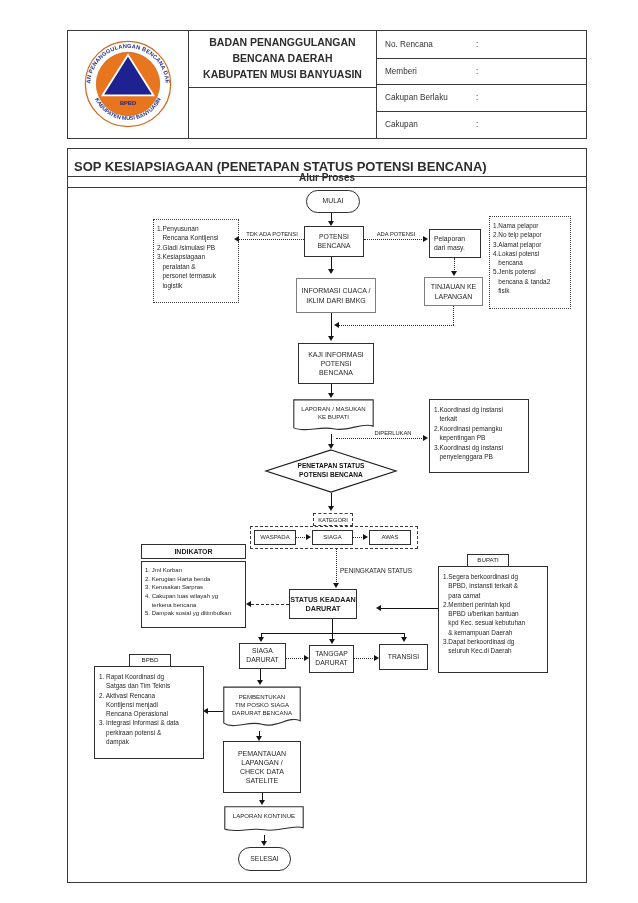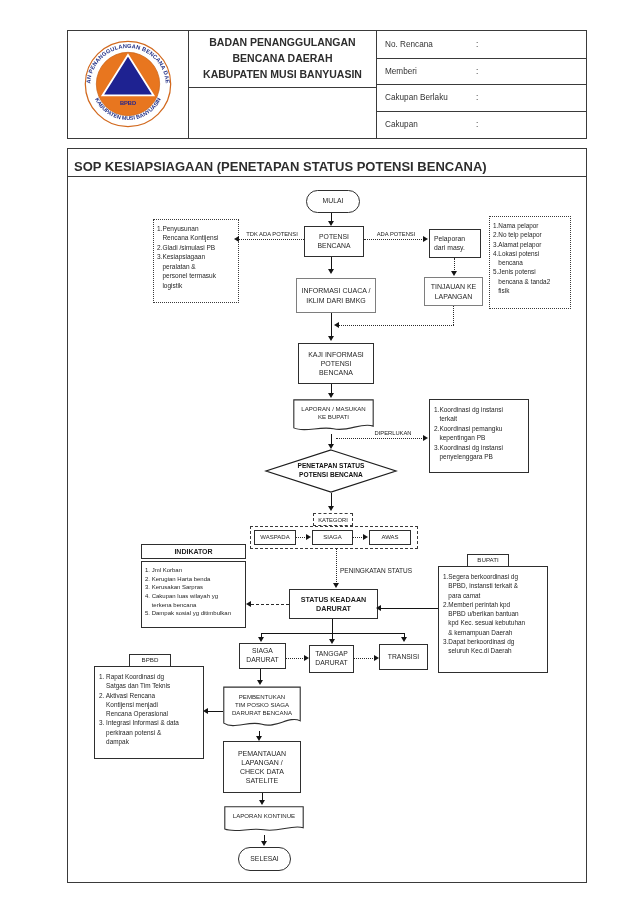--- a/index.html
+++ b/index.html
@@ -97,20 +97,21 @@
     </div>
     <div class="hfrow" style="top:80.1px;border-bottom:none;">
       <span class="hlab">Cakupan</span>
       <span class="hcol">:</span>
       <span class="hval"></span>
     </div>
   </div>
 
   <div class="main">
     <div class="sopbar">SOP KESIAPSIAGAAN (PENETAPAN STATUS POTENSI BENCANA)</div>
+    <div class="alurbar">Alur Proses</div>
 
     <div class="nd term" style="left:238px;top:41px;width:54px;height:23px;">MULAI</div>
     <div class="ln vl" style="left:263px;top:64px;height:9px;"></div>
     <div class="ah d" style="left:260px;top:72px;"></div>
 
     <div class="nd" style="left:236px;top:77px;width:60px;height:31px;">POTENSI
 BENCANA</div>
 
     <div class="dotbox" style="left:85px;top:70px;width:86px;height:84px;font-size:6.5px;padding:4px 3px;">1.Penyusunan
    Rencana Kontijensi
@@ -214,21 +215,21 @@
 2. Kerugian Harta benda
 3. Kerusakan Sarpras
 4. Cakupan luas wilayah yg
     terkena bencana
 5. Dampak sosial yg ditimbulkan</div>
 
     <div class="lbl" style="left:272px;top:418px;font-size:6.5px;">PENINGKATAN STATUS</div>
     <div class="ln vdot" style="left:268px;top:400px;height:35px;"></div>
     <div class="ah d" style="left:265px;top:434px;"></div>
 
-    <div class="nd thick bold" style="left:221px;top:440px;width:89px;height:30px;font-size:7.2px;">STATUS KEADAAN
+    <div class="nd thick bold" style="left:221px;top:440px;width:68px;height:30px;font-size:7.2px;">STATUS KEADAAN
 DARURAT</div>
 
     <div class="ln hdash" style="left:183px;top:455px;width:38px;"></div>
     <div class="ah l" style="left:178px;top:452px;"></div>
 
     <div class="nd" style="left:399px;top:405px;width:42px;height:13px;font-size:6.2px;">BUPATI</div>
     <div class="solidlist" style="left:370px;top:417px;width:110px;height:107px;font-size:6.4px;padding:5px 4px;">1.Segera berkoordinasi dg
    BPBD, instansti terkait &amp;
    para camat
 2.Memberi perintah kpd

